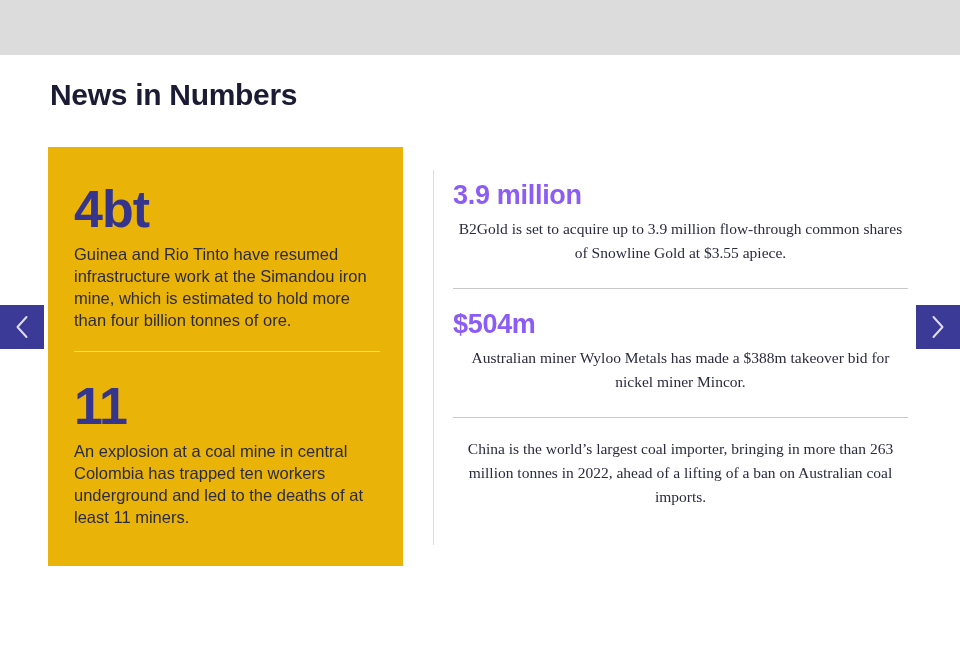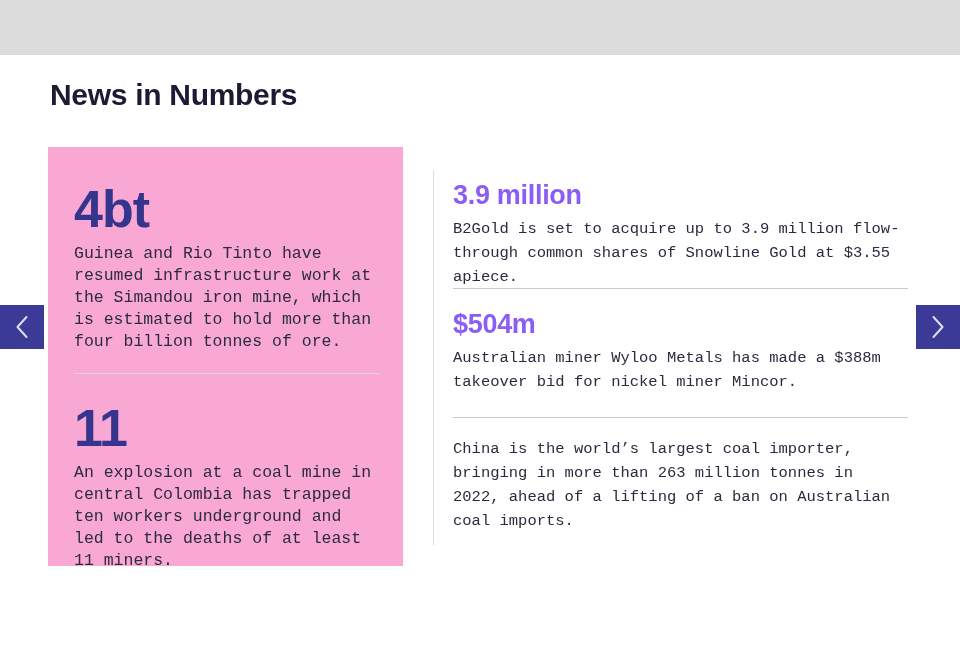--- a/index.html
+++ b/index.html
@@ -28,35 +28,35 @@
     font-size: 30px;
     font-weight: bold;
     letter-spacing: -0.3px;
     color: #1b1b33;
   }
   
   .stat-card {
     position: absolute;
     left: 48px; top: 147px;
     width: 355px; height: 419px;
-    background: #f9a8d4;
+    background: #eab308;
     box-sizing: border-box;
     padding: 36px 24px 0 26px;
   }
   .card-number {
     font-size: 52px;
     line-height: 52px;
     font-weight: bold;
     letter-spacing: -1px;
     color: #35358d;
   }
   .card-desc {
     margin: 8px 0 0 0;
     width: 306px;
-    font-family: Liberation Mono, monospace;
+    font-family: Liberation Sans, sans-serif;
     font-size: 16.5px;
     line-height: 22px;
     color: #2b2b40;
   }
   .card-divider {
     border: none;
     border-top: 1px solid #d8d7d2;
     margin: 20px 0 28px 0;
     width: 306px;
   }
@@ -77,24 +77,25 @@
   .stat-item.last { height: auto; }
   .stat-number {
     font-size: 27px;
     line-height: 32px;
     font-weight: bold;
     letter-spacing: -0.3px;
     color: #8b5cf6;
   }
   .stat-desc {
     margin: 6px 0 0 0;
-    font-family: Liberation Mono, monospace;
+    font-family: Liberation Serif, serif;
     font-size: 15.5px;
     line-height: 24px;
     color: #2b2b40;
+    text-align: center;
   }
   .list-divider {
     border: none;
     border-top: 1px solid #c9c9c9;
     margin: 0 0 19px 0;
   }
   
   .nav-btn {
     position: absolute;
     top: 305px;

